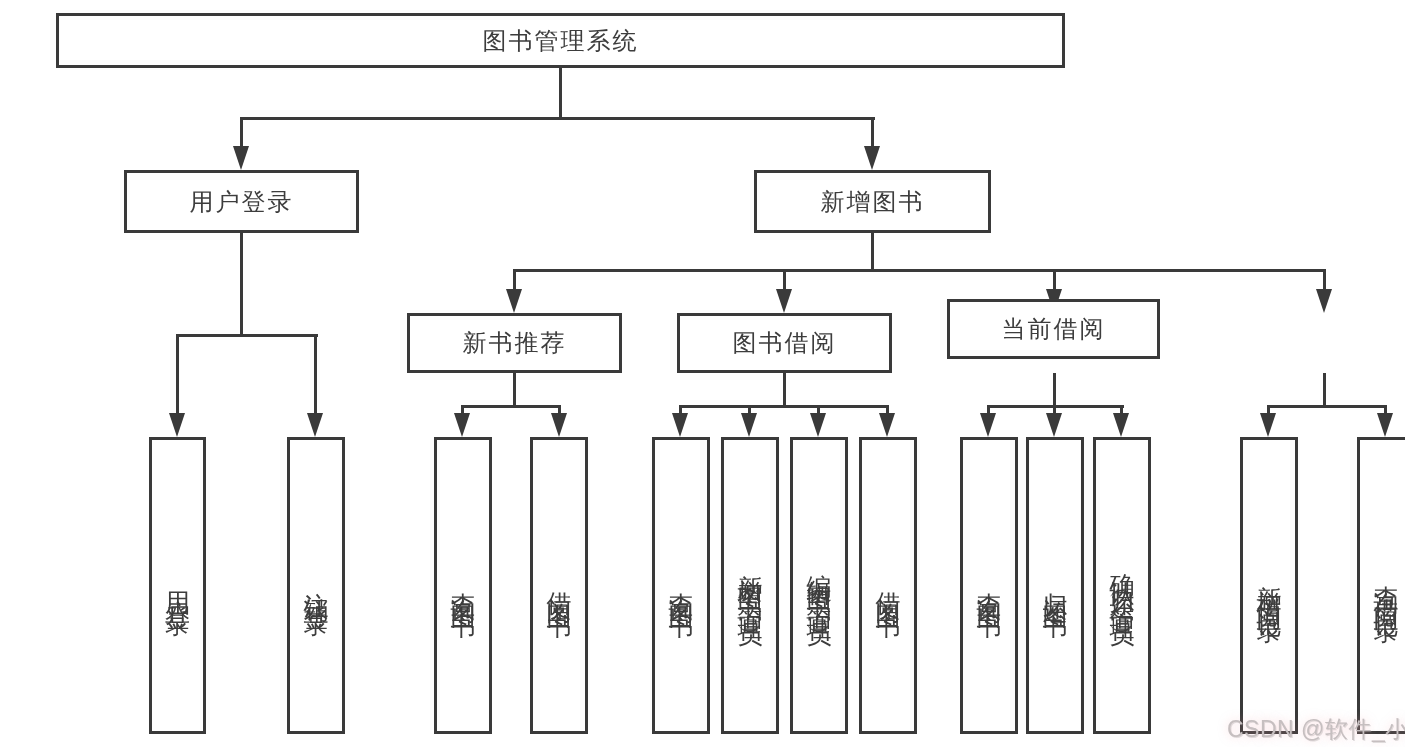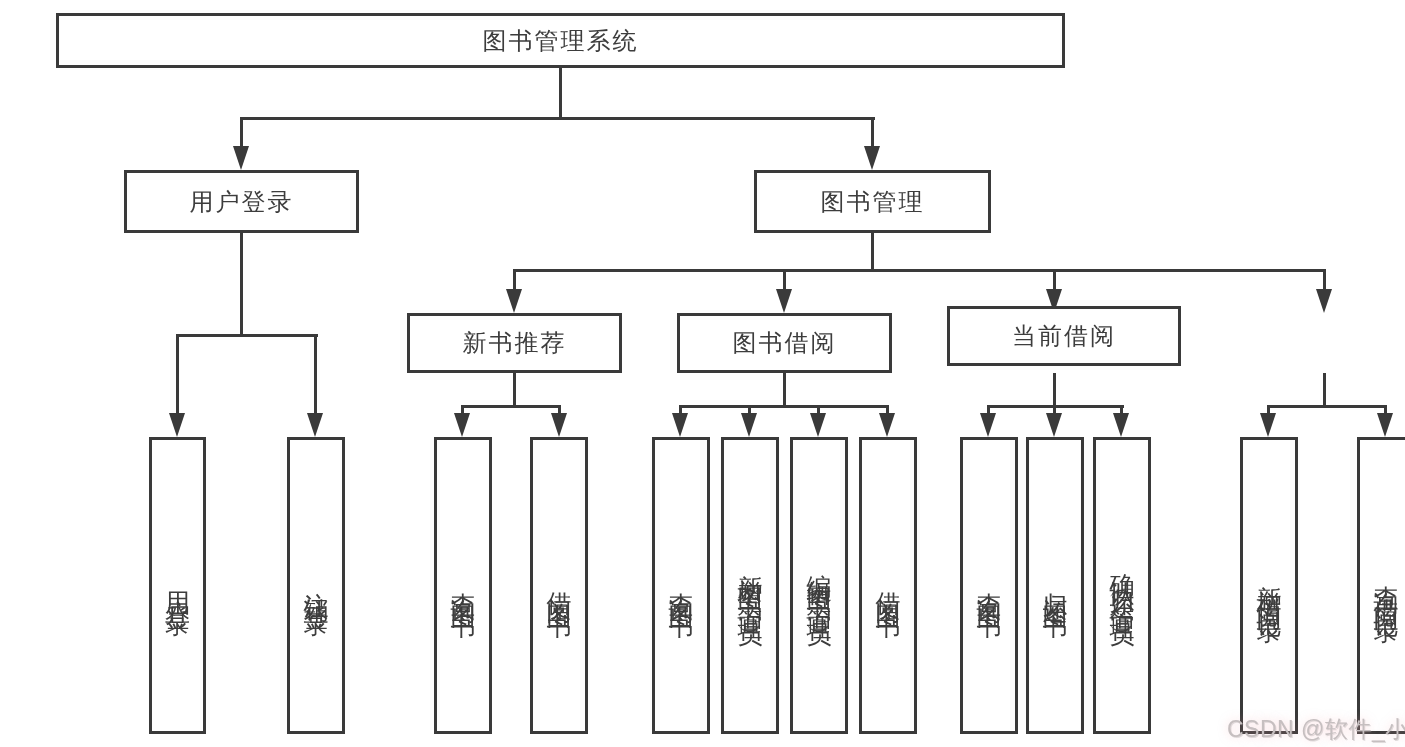--- a/index.html
+++ b/index.html
@@ -63,21 +63,21 @@
   <div class="hline" style="left:197px;top:117px;width:634px;"></div>
   <div class="vline" style="left:196px;top:117px;height:34px;"></div>
   <div class="arrow" style="left:189px;top:146px;"></div>
   <div class="vline" style="left:827px;top:117px;height:34px;"></div>
   <div class="arrow" style="left:820px;top:146px;"></div>
 
   <div class="box" style="left:80px;top:170px;width:235px;height:63px;">
     <span class="htext">用户登录</span>
   </div>
   <div class="box" style="left:710px;top:170px;width:237px;height:63px;">
-    <span class="htext">图书管理</span>
+    <span class="htext">新增图书</span>
   </div>
 
   <div class="vline" style="left:196px;top:233px;height:104px;"></div>
   <div class="hline" style="left:133px;top:334px;width:141px;"></div>
   <div class="vline" style="left:132px;top:334px;height:84px;"></div>
   <div class="arrow" style="left:125px;top:413px;"></div>
   <div class="vline" style="left:270px;top:334px;height:84px;"></div>
   <div class="arrow" style="left:263px;top:413px;"></div>
 
   <div class="vline" style="left:827px;top:233px;height:39px;"></div>
@@ -90,21 +90,21 @@
   <div class="arrow" style="left:1002px;top:289px;"></div>
   <div class="vline" style="left:1279px;top:269px;height:26px;"></div>
   <div class="arrow" style="left:1272px;top:289px;"></div>
 
   <div class="box" style="left:363px;top:313px;width:215px;height:60px;">
     <span class="htext">新书推荐</span>
   </div>
   <div class="box" style="left:633px;top:313px;width:215px;height:60px;">
     <span class="htext">图书借阅</span>
   </div>
-  <div class="box" style="left:903px;top:306px;width:234px;height:60px;font-family:Liberation Serif, serif;">
+  <div class="box" style="left:903px;top:299px;width:213px;height:60px;font-family:Liberation Serif, serif;">
     <span class="htext">当前借阅</span>
   </div>
 
   <div class="vline" style="left:469px;top:373px;height:35px;"></div>
   <div class="hline" style="left:418px;top:405px;width:99px;"></div>
   <div class="vline" style="left:417px;top:405px;height:14px;"></div>
   <div class="arrow" style="left:410px;top:413px;"></div>
   <div class="vline" style="left:514px;top:405px;height:14px;"></div>
   <div class="arrow" style="left:507px;top:413px;"></div>
 

